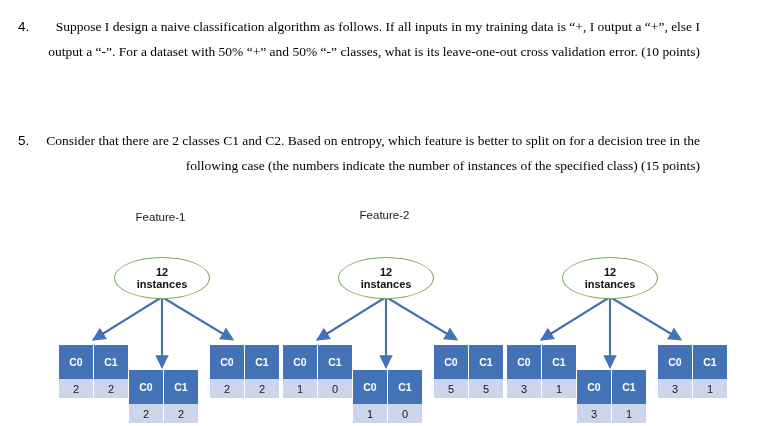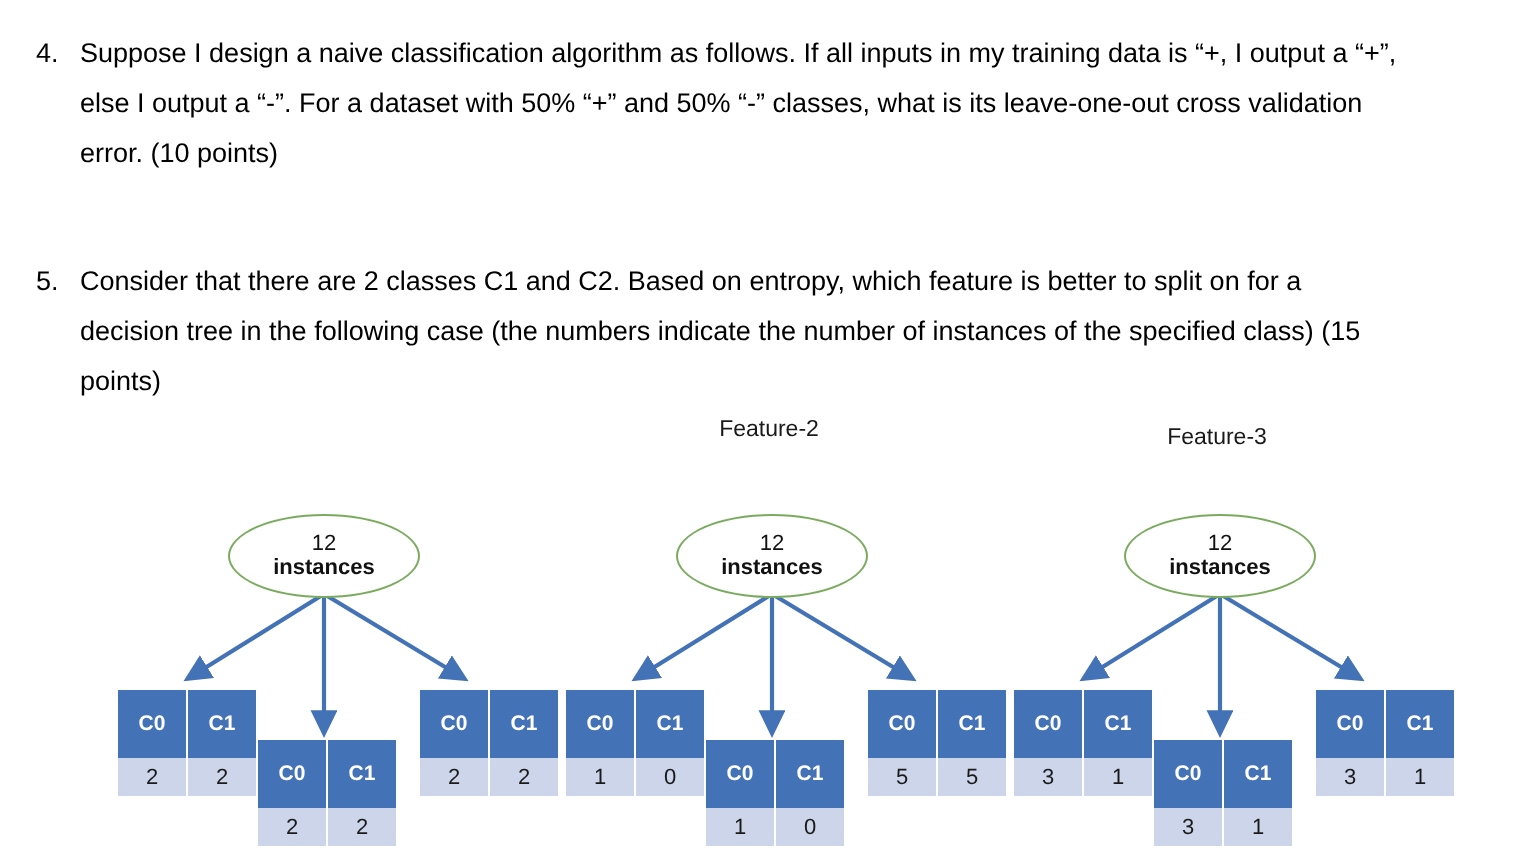--- a/index.html
+++ b/index.html
@@ -27,21 +27,22 @@
     flex: 0 0 30px;
     font-size: 13.5px;
     line-height: 25px;
     text-align: left;
     padding-left: 8px;
     box-sizing: border-box;
   }
   .q-body {
     font-size: 13.5px;
     line-height: 25px;
-    text-align: left;
+    text-align: right;
+    font-family: Liberation Serif, serif;
   }
   #question-4 { left: 10px; top: 14px; width: 690px; }
   #question-5 { left: 10px; top: 128px; width: 690px; }
 
   
   #diagram {
     position: absolute;
     left: 0;
     top: 200px;
     width: 759px;
@@ -81,21 +82,21 @@
     border-radius: 50%;
     background: #ffffff;
     display: flex;
     flex-direction: column;
     align-items: center;
     justify-content: center;
     box-sizing: border-box;
   }
   .root-count {
     font-size: 11px;
-    font-weight: normal;
+    font-weight: bold;
     line-height: 12px;
     color: #111111;
   }
   .root-label {
     font-size: 11px;
     font-weight: bold;
     line-height: 13px;
     color: #111111;
   }
 
@@ -154,20 +155,21 @@
 </div>
 
 <div class="question" id="question-5">
   <div class="q-num">5.</div>
   <div class="q-body">Consider that there are 2 classes C1 and C2. Based on entropy, which feature is better to split on for a decision tree in the following case (the numbers indicate the number of instances of the specified class) (15 points)</div>
 </div>
 
 <div id="diagram">
 
   <div class="feature-group" id="feature-group-1">
+    <div class="feature-title">Feature-1</div>
 
     <svg class="arrows" viewBox="0 0 253 226" width="253" height="226">
       <defs>
         <marker id="ah1" markerWidth="7" markerHeight="7" refX="4.2" refY="3.2" orient="auto">
           <path d="M0,0 L6.6,3.2 L0,6.4 z" fill="#4372b6"></path>
         </marker>
       </defs>
       <line x1="128" y1="97" x2="62" y2="138" stroke="#4372b6" stroke-width="2.1" marker-end="url(#ah1)"></line>
       <line x1="128" y1="97" x2="128" y2="164" stroke="#4372b6" stroke-width="2.1" marker-end="url(#ah1)"></line>
       <line x1="128" y1="97" x2="196" y2="138" stroke="#4372b6" stroke-width="2.1" marker-end="url(#ah1)"></line>
@@ -271,21 +273,20 @@
       </tr>
       <tr class="val-row">
         <td>5</td>
         <td>5</td>
       </tr>
     </tbody>
       </table>
   </div>
 
   <div class="feature-group" id="feature-group-3">
-    <div class="feature-title">Feature-3</div>
 
     <svg class="arrows" viewBox="0 0 253 226" width="253" height="226">
       <defs>
         <marker id="ah3" markerWidth="7" markerHeight="7" refX="4.2" refY="3.2" orient="auto">
           <path d="M0,0 L6.6,3.2 L0,6.4 z" fill="#4372b6"></path>
         </marker>
       </defs>
       <line x1="128" y1="97" x2="62" y2="138" stroke="#4372b6" stroke-width="2.1" marker-end="url(#ah3)"></line>
       <line x1="128" y1="97" x2="128" y2="164" stroke="#4372b6" stroke-width="2.1" marker-end="url(#ah3)"></line>
       <line x1="128" y1="97" x2="196" y2="138" stroke="#4372b6" stroke-width="2.1" marker-end="url(#ah3)"></line>

